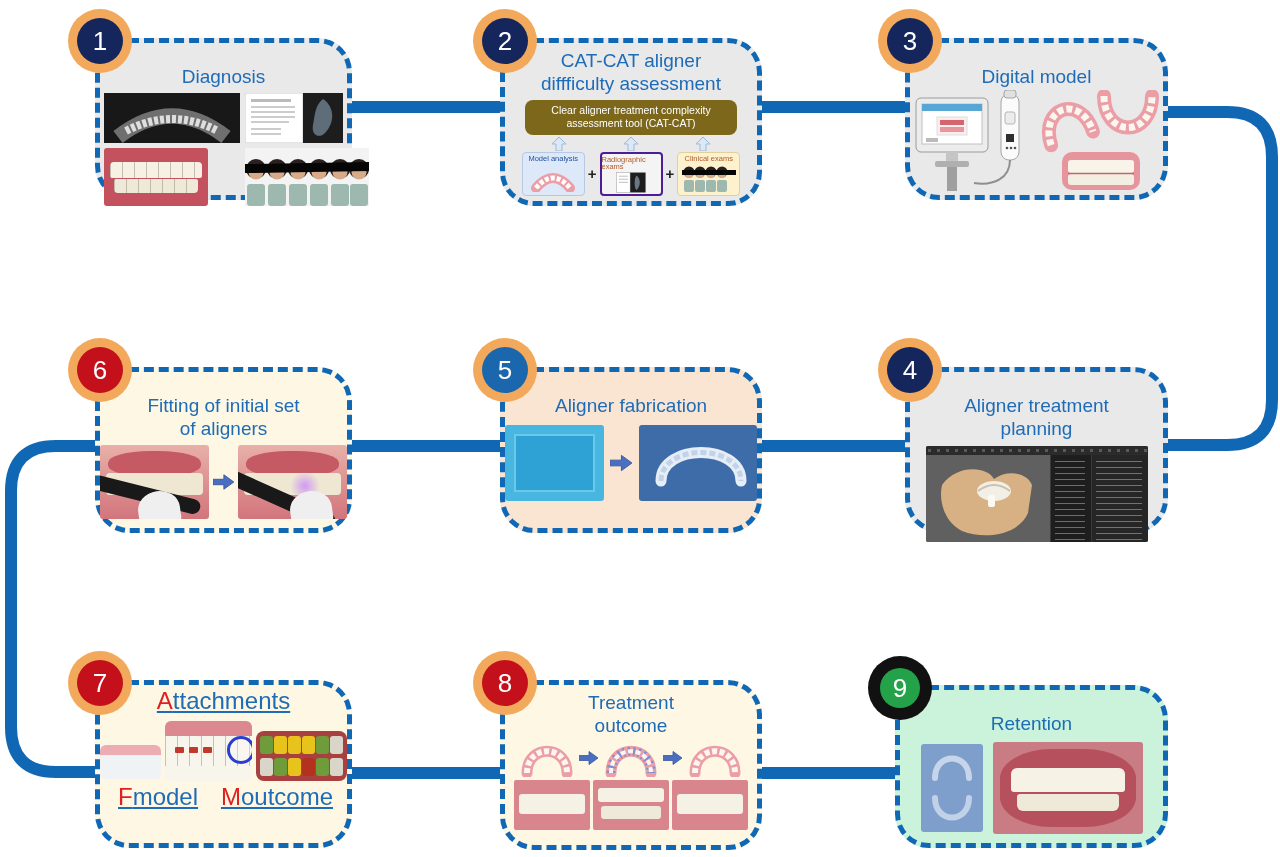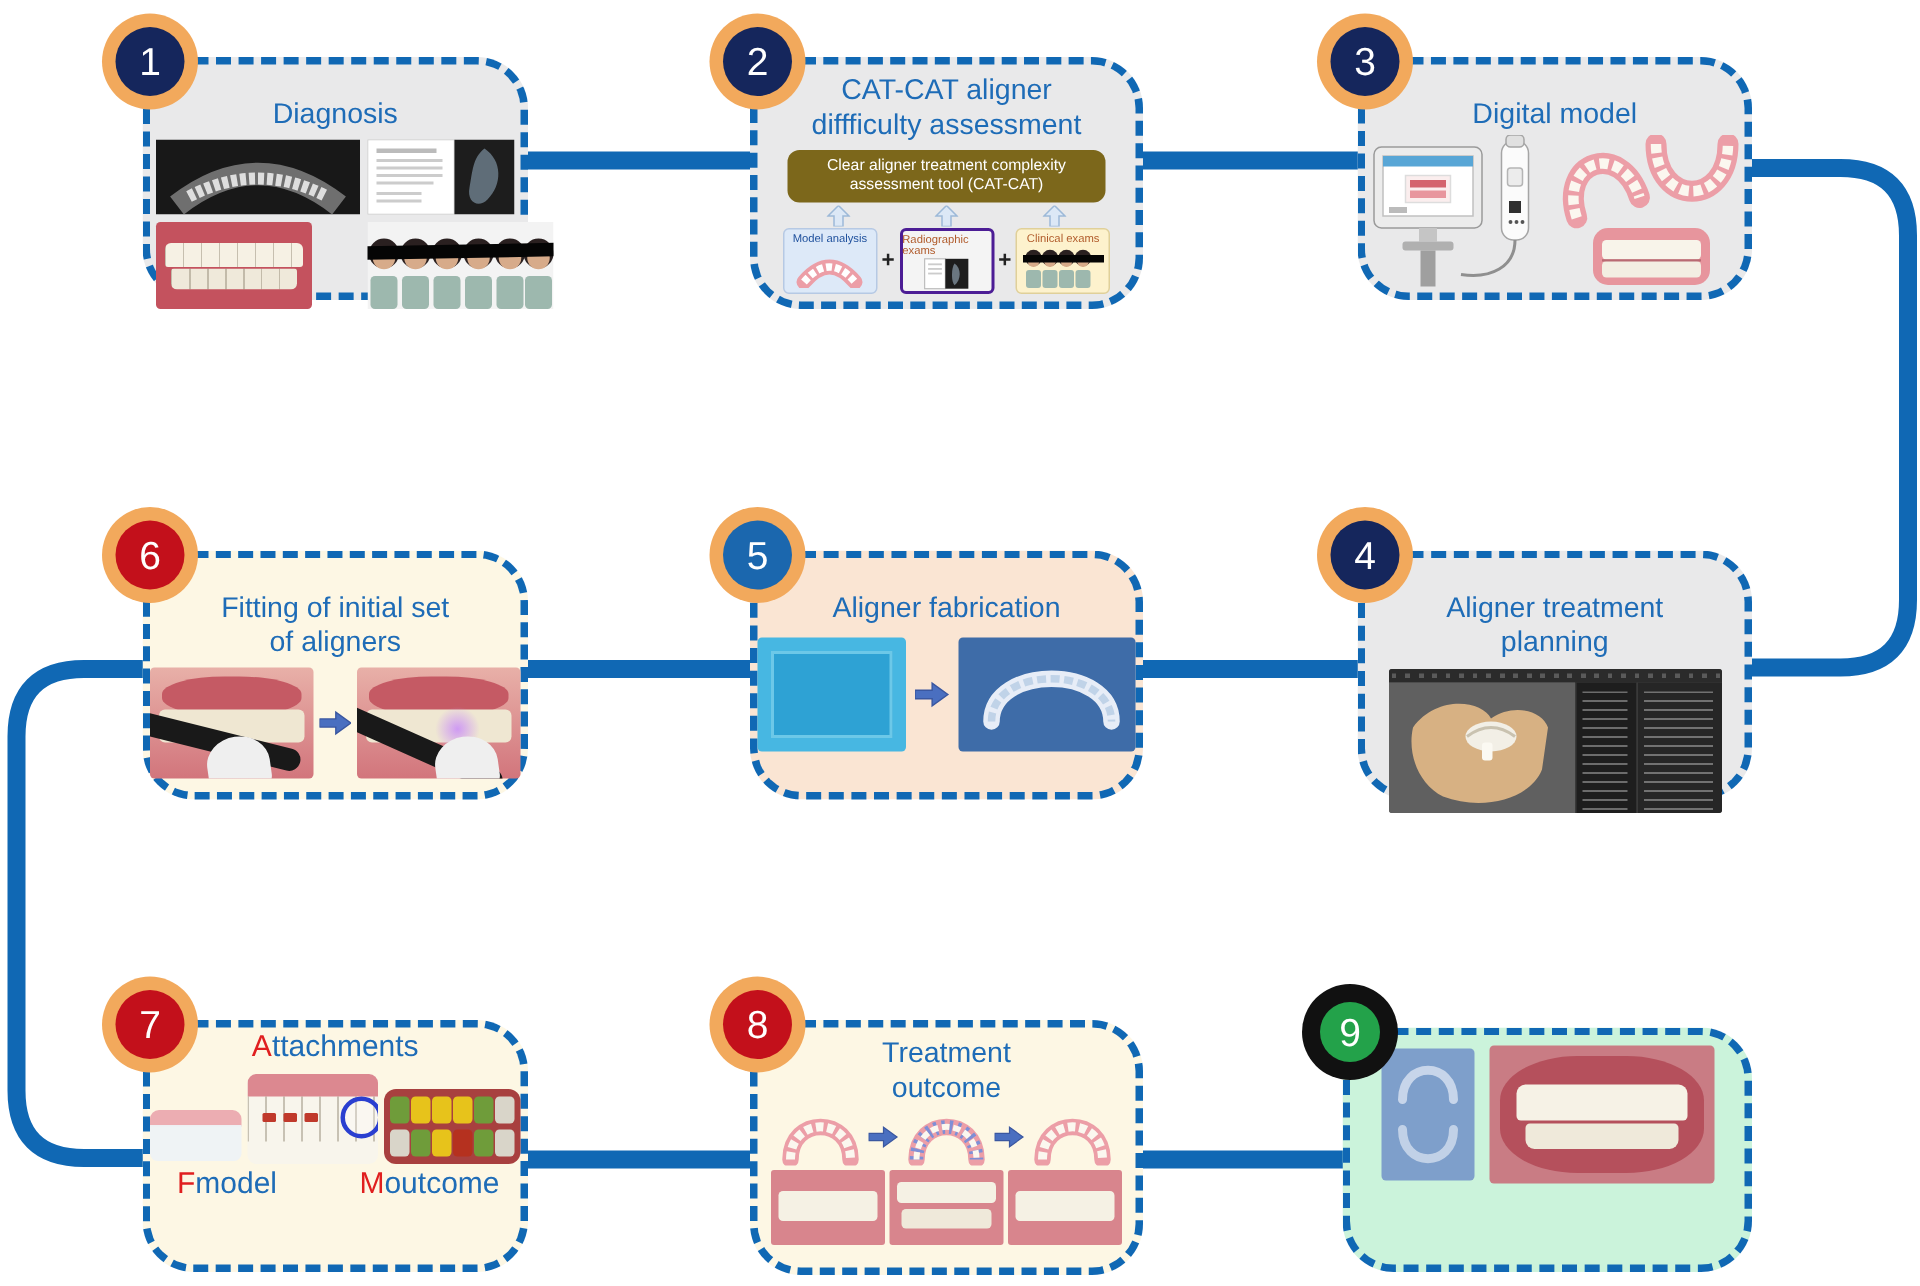--- a/index.html
+++ b/index.html
@@ -80,21 +80,21 @@
   .cphoto{width:110px;height:74px;background:linear-gradient(#e8b0a8,#d2757c);}
   .cphoto .gum{position:absolute;top:6px;left:8px;right:8px;height:26px;background:#c55a64;border-radius:45%;}
   .cphoto .teethrow{position:absolute;top:28px;left:6px;right:6px;height:22px;background:#efe7d2;border-radius:4px;}
   .cphoto .instrument{position:absolute;width:130px;height:15px;background:#191919;border-radius:8px;
     left:-28px;top:40px;transform:rotate(14deg);}
   .cphoto .glove{position:absolute;width:42px;height:36px;background:#efefef;border-radius:50% 50% 8px 8px;
     bottom:-8px;left:38px;transform:rotate(-8deg);}
   .cphoto .glow{position:absolute;width:30px;height:30px;top:26px;left:52px;border-radius:50%;
     background:radial-gradient(circle, rgba(205,150,245,.95), rgba(205,150,245,0) 70%);}
   
-  .anno{font-size:20px;color:#1e6cb7;}
+  .anno{font-size:24px;color:#1e6cb7;text-decoration:underline;}
   .anno .red{color:#e01f1f;}
   .b7-images{display:flex;align-items:flex-end;justify-content:center;gap:4px;margin-top:4px;height:62px;}
   .b7-left{width:78px;height:36px;position:relative;}
   .b7-left .band{position:absolute;top:0;left:0;right:0;height:11px;background:#ecadb2;border-radius:6px 6px 0 0;}
   .b7-left .teeth{position:absolute;top:10px;left:0;right:0;height:24px;background:#eef2f6;border-radius:0 0 5px 5px;opacity:.95;}
   .b7-mid{width:112px;height:60px;position:relative;background:#f8f5ec;border-radius:6px;overflow:hidden;}
   .b7-mid .gums{position:absolute;top:0;left:0;right:0;height:15px;background:#dc8890;}
   .b7-mid .att{position:absolute;width:9px;height:6px;background:#c0392b;border-radius:1px;top:26px;}
   .b7-mid .circle{position:absolute;width:22px;height:22px;border:3px solid #2a3fd0;border-radius:50%;
     top:15px;left:62px;background:rgba(255,255,255,.25);}
@@ -462,20 +462,21 @@
     <div class="b8-photo">
         <div class="teeth stripes"></div>
       </div>
   </div>
 </div>
 
 <div class="box bg-mint" style="left:895px;top:685px;width:273px;height:163px;">
   <div class="badge ring-black">
     <div class="badge-inner num-green">9</div>
   </div>
+  <div class="title">Retention</div>
   <div class="b9-row">
     <div class="photo" style="width:62px;height:88px;background:#7e9fcb;">
       <svg width="62" height="88" viewBox="0 0 62 88">
         <path d="M14,34 C14,8 48,8 48,34" stroke="rgba(238,243,250,0.65)" stroke-width="6" fill="none" stroke-linecap="round"></path>
         <path d="M14,54 C14,80 48,80 48,54" stroke="rgba(238,243,250,0.6)" stroke-width="6" fill="none" stroke-linecap="round"></path>
       </svg>
     </div>
     <div class="smile">
       <div class="mouth"></div>
       <div class="up stripes"></div>

